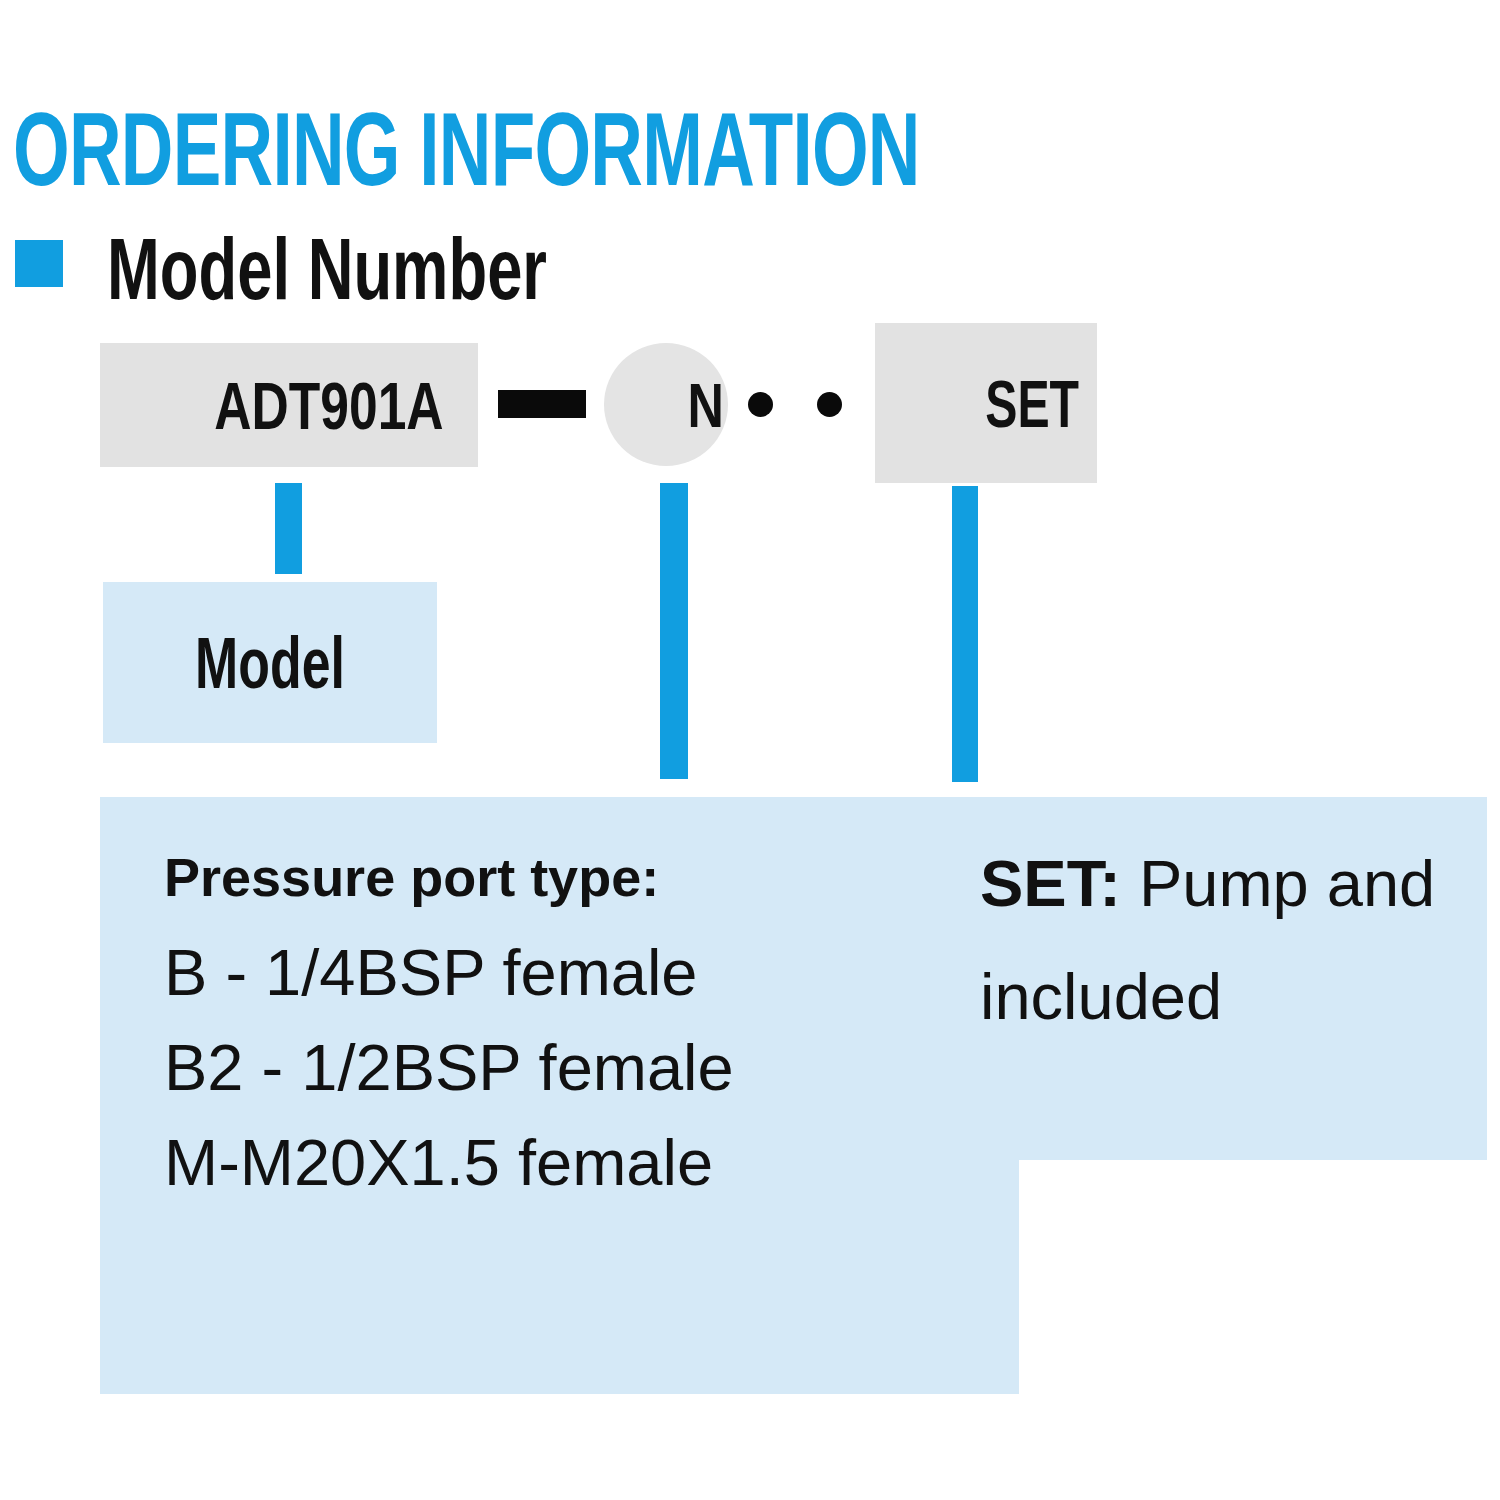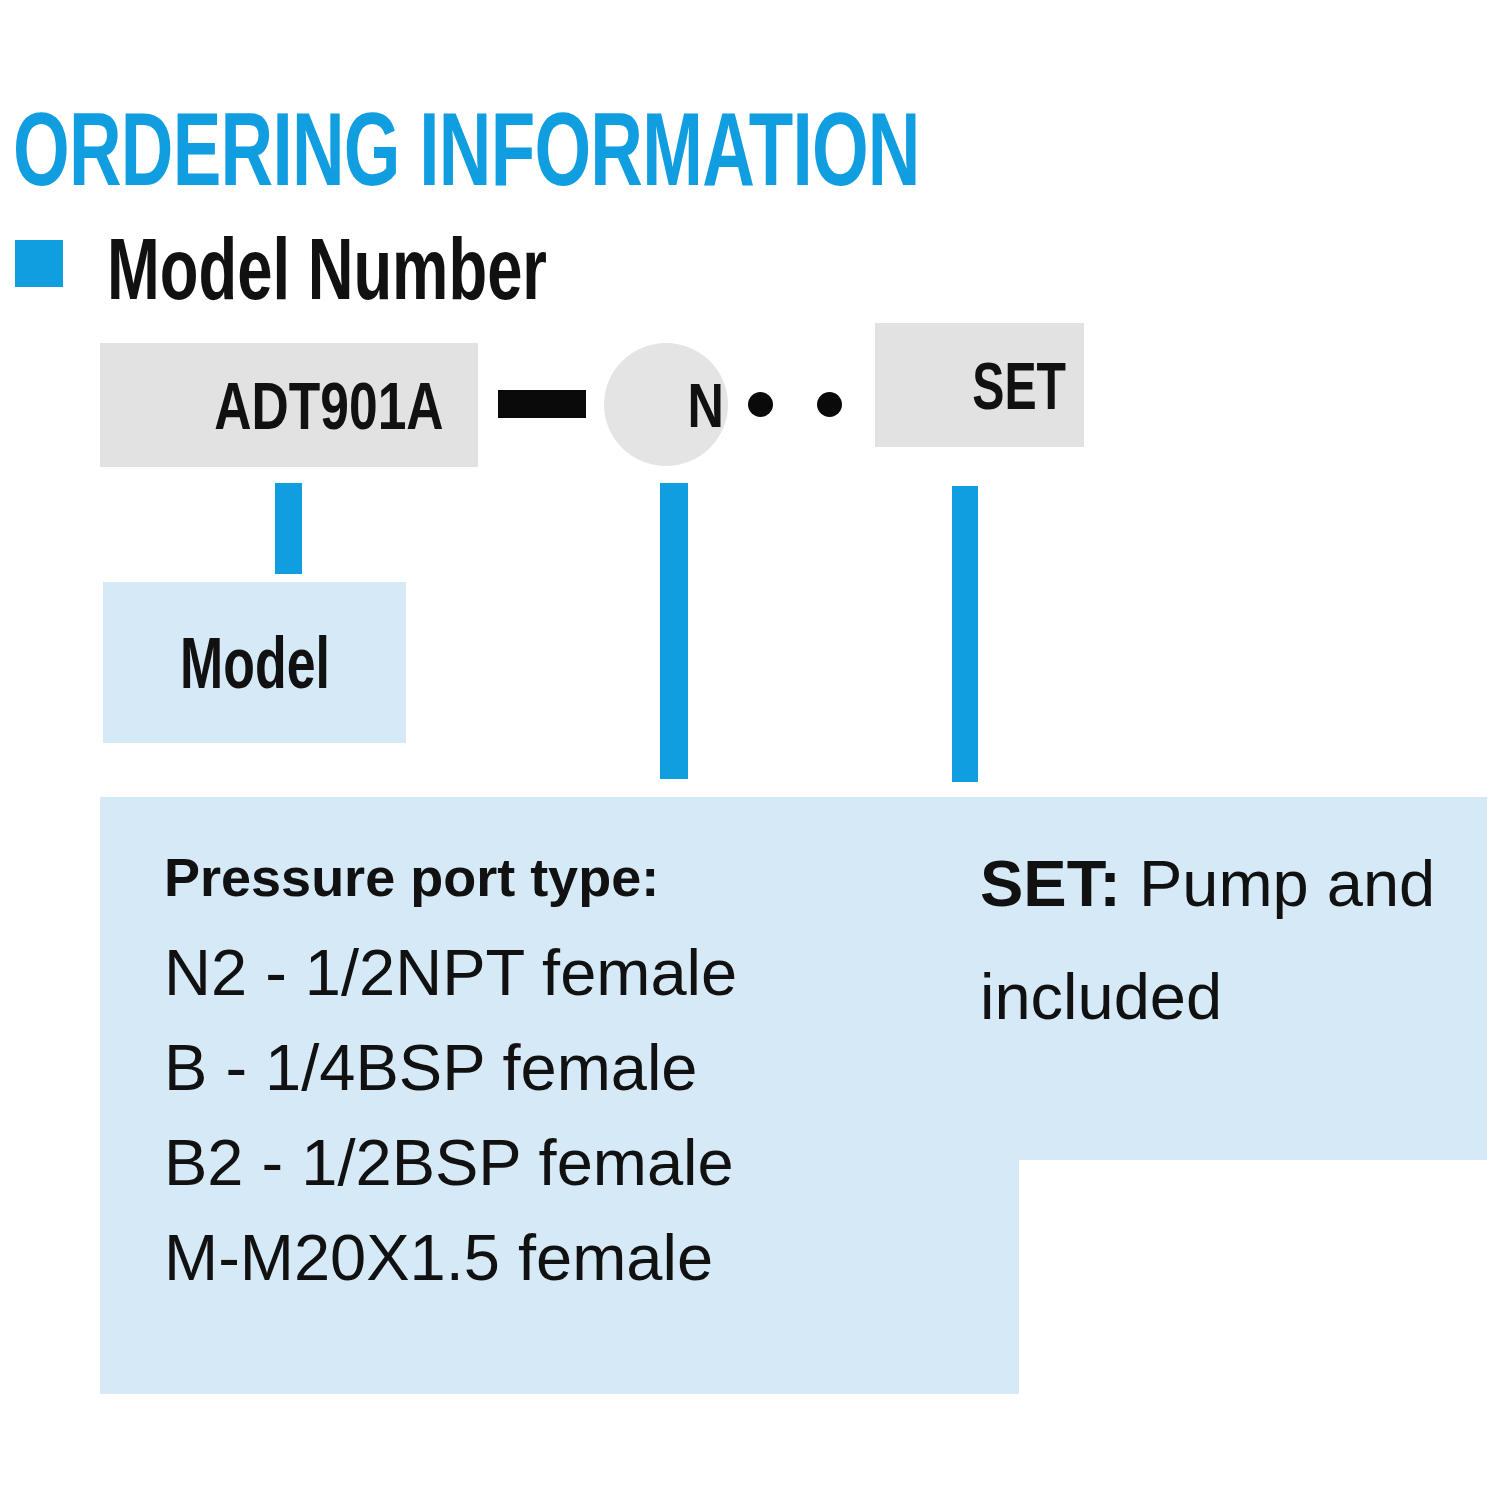--- a/index.html
+++ b/index.html
@@ -64,33 +64,33 @@
     font-size: 63px;
   }
   #seg-port .seg-label { transform: scaleX(0.80); }
   .dot {
     width: 25px; height: 25px;
     border-radius: 50%;
     background: #0a0a0a;
   }
   #dot-1 { left: 748px; top: 392px; }
   #dot-2 { left: 817px; top: 392px; }
-  #seg-set { left: 875px; top: 323px; width: 209px; height: 124px; font-size: 67px; }
+  #seg-set { left: 875px; top: 323px; width: 209px; height: 160px; font-size: 67px; padding-left: 13px; }
   #seg-set .seg-label { transform: scaleX(0.72); }
 
   
   .connector { background: #119EE0; }
   #conn-model { left: 275px; top: 483px; width: 27px; height: 91px; }
   #conn-port  { left: 660px; top: 483px; width: 28px; height: 296px; }
   #conn-set   { left: 952px; top: 486px; width: 26px; height: 296px; }
 
   
   .panel { background: #D5E9F7; color: #111111; box-sizing: border-box; }
   #model-label-box {
-    left: 103px; top: 582px; width: 303px; height: 161px;
+    left: 103px; top: 582px; width: 334px; height: 161px;
     display: flex; align-items: center; justify-content: center;
     font-size: 72px; font-weight: bold;
   }
   #model-label-box .seg-label { transform: scaleX(0.72); }
 
   #pressure-box {
     left: 100px; top: 797px; width: 919px; height: 597px;
     padding: 32px 10px 0 64px;
   }
   #pressure-box .panel-heading {
@@ -148,21 +148,20 @@
   <div id="conn-model" class="abs connector"></div>
   <div id="conn-port" class="abs connector"></div>
   <div id="conn-set" class="abs connector"></div>
 
   <div id="model-label-box" class="abs panel">
     <span class="seg-label">Model</span>
   </div>
 
   <div id="pressure-box" class="abs panel">
     <div class="panel-heading">Pressure port type:</div>
-    <div class="panel-item">N2 - 1/2NPT female</div>
     <div class="panel-item">B - 1/4BSP female</div>
     <div class="panel-item">B2 - 1/2BSP female</div>
     <div class="panel-item">M-M20X1.5 female</div>
   </div>
 
   <div id="set-box" class="abs panel">
     <div class="set-line">
       <span class="bold-prefix">SET:</span><span> Pump and</span>
     </div>
     <div class="set-line">included</div>

